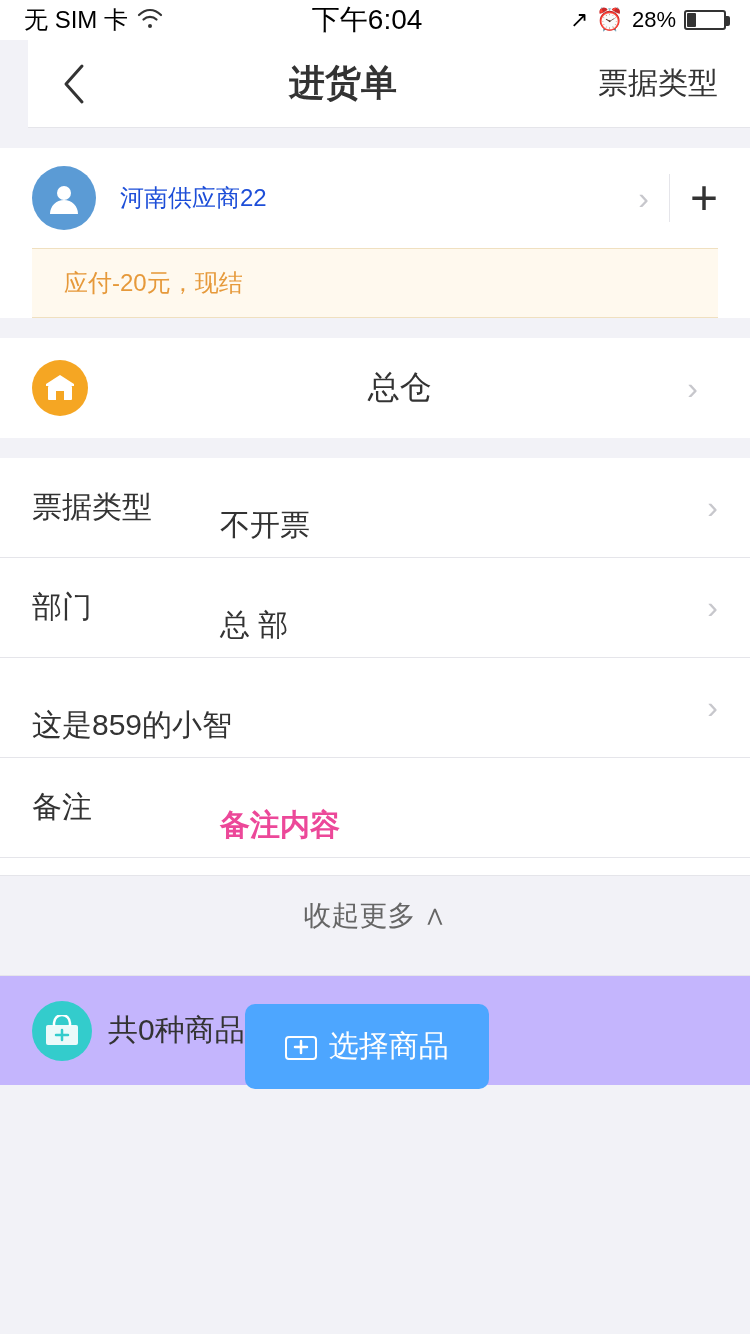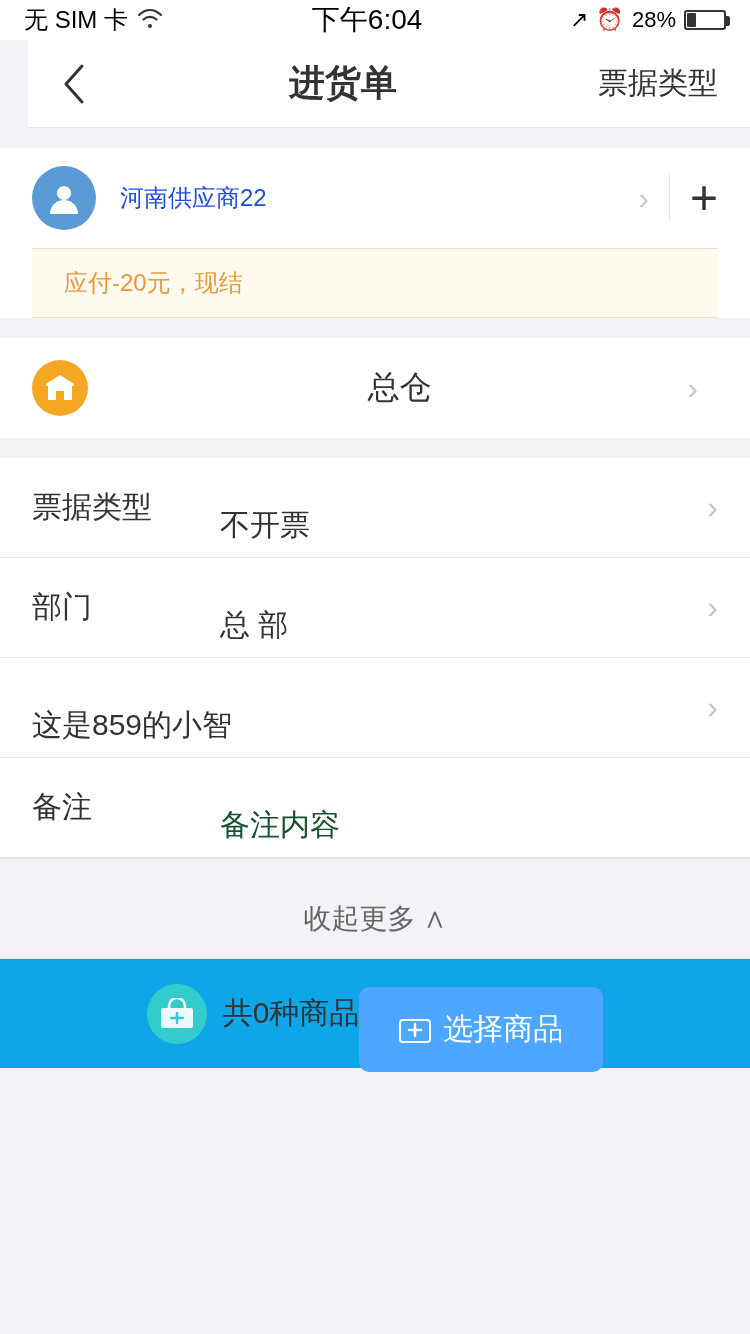--- a/index.html
+++ b/index.html
@@ -182,49 +182,50 @@
       width: 140px;
       flex-shrink: 0;
     }
     .form-value {
       flex: 1;
       font-size: 30px;
       color: #333;
       margin-top: 36px;
     }
     .form-value.placeholder {
-      color: #14532d;
+      color: #ec4899;
+      font-weight: bold;
     }
     .form-chevron {
       color: #c7c7cc;
       font-size: 32px;
     }
 
     
     .collapse-row {
       background: #f2f2f7;
       height: 80px;
       display: flex;
-      align-items: flex-end;
+      align-items: center;
       justify-content: center;
-      margin-top: 0;
+      margin-top: 17px;
       border-top: 1px solid #e5e5ea;
     }
     .collapse-text {
       font-size: 28px;
       color: #666;
     }
 
     
     .bottom-bar {
-      background: #0ea5e9;
+      background: #c4b5fd;
       height: 110px;
       display: flex;
       align-items: center;
-      justify-content: center;
+      justify-content: flex-start;
       padding: 0 32px;
       margin-top: 20px;
       border-top: 1px solid #e5e5ea;
     }
     .product-count-section {
       display: flex;
       align-items: center;
       gap: 16px;
     }
     .product-icon-circle {

